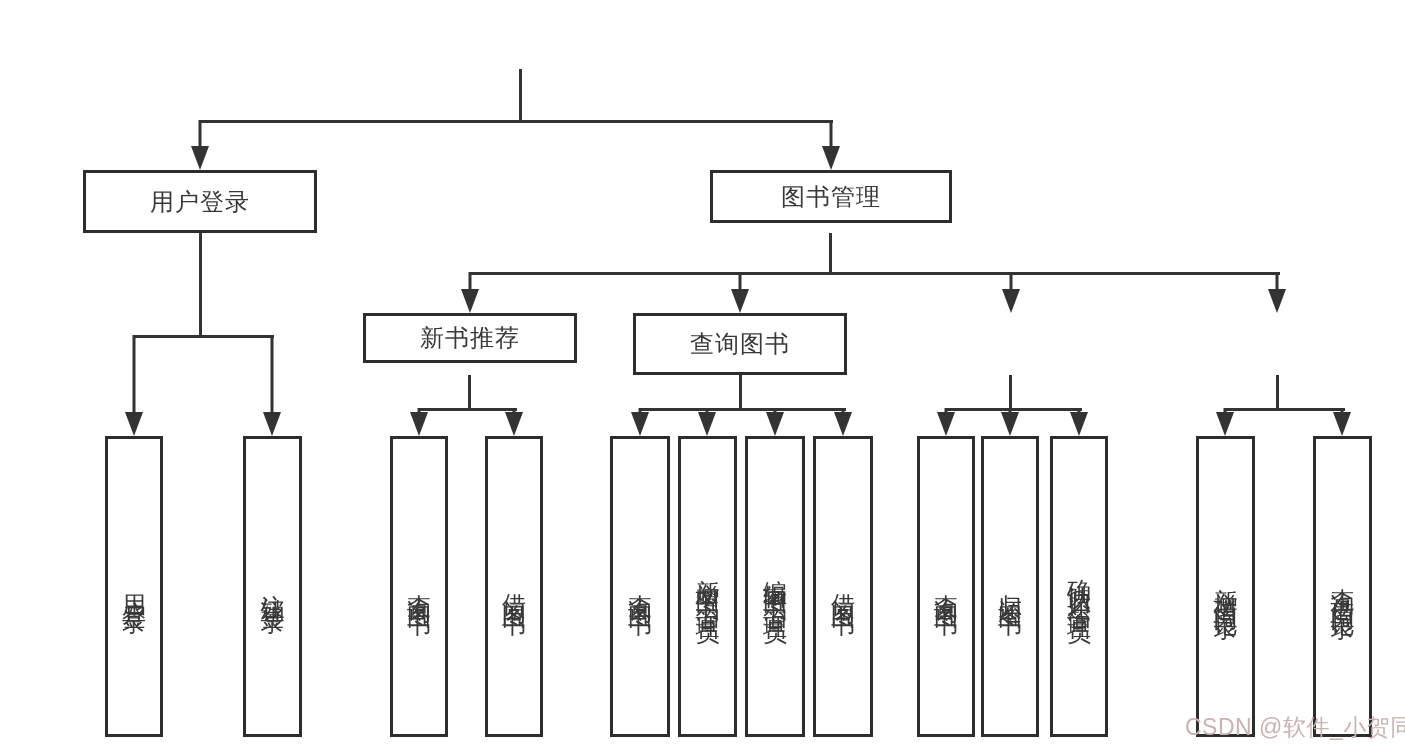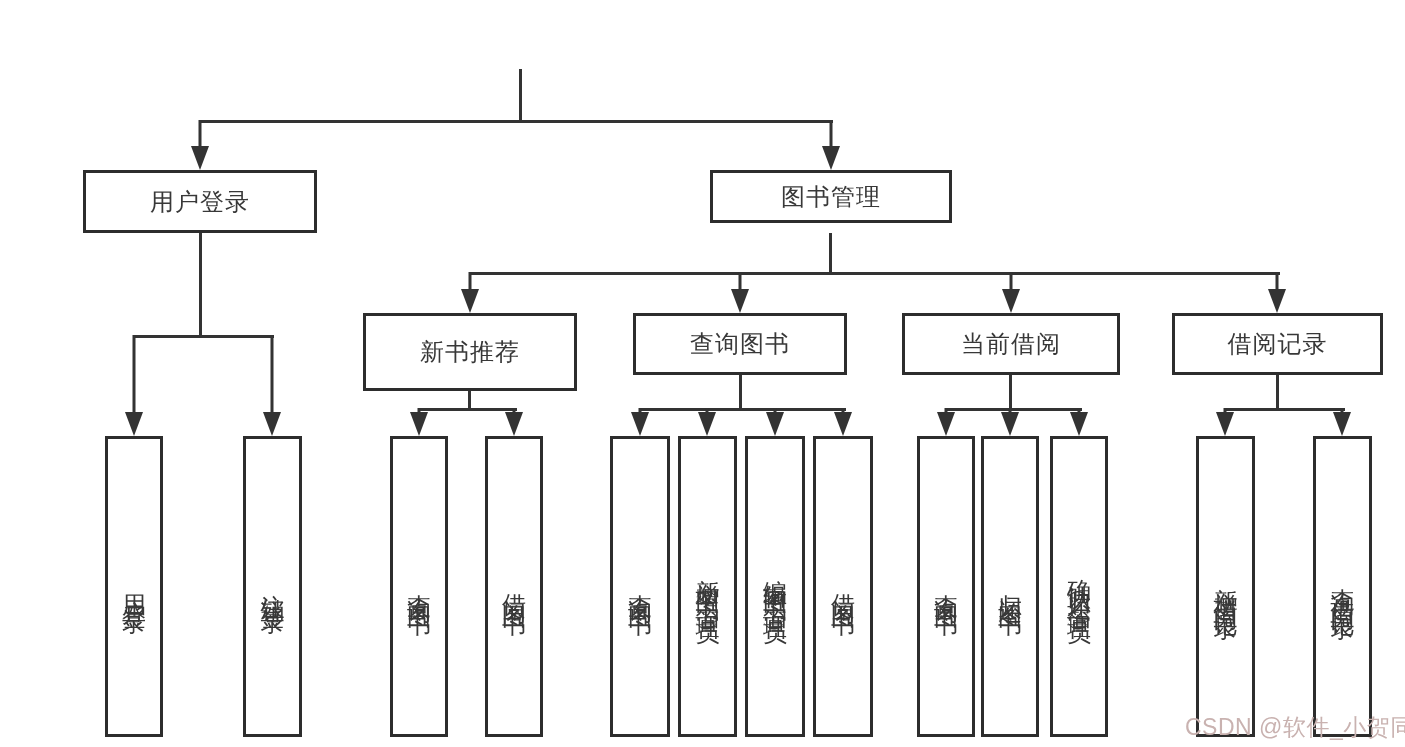--- a/index.html
+++ b/index.html
@@ -78,24 +78,22 @@
     </div>
   <div class="arrow" style="left:1002px;top:272px;height:41px;">
       <span class="shaft"></span>
       <span class="head"></span>
     </div>
   <div class="arrow" style="left:1268px;top:272px;height:41px;">
       <span class="shaft"></span>
       <span class="head"></span>
     </div>
 
-  <div class="hnode" style="left:363px;top:313px;width:214px;height:78px;">新书推荐</div>
+  <div class="hnode" style="left:363px;top:313px;width:214px;height:50px;">新书推荐</div>
   <div class="hnode" style="left:633px;top:313px;width:214px;height:62px;">查询图书</div>
-  <div class="hnode" style="left:902px;top:313px;width:218px;height:62px;">当前借阅</div>
-  <div class="hnode" style="left:1172px;top:313px;width:211px;height:62px;">借阅记录</div>
 
   <div class="line" style="left:468px;top:375px;width:3px;height:35px;"></div>
   <div class="line" style="left:418px;top:408px;width:99px;height:3px;"></div>
   <div class="arrow" style="left:410px;top:408px;height:28px;">
       <span class="shaft"></span>
       <span class="head"></span>
     </div>
   <div class="arrow" style="left:505px;top:408px;height:28px;">
       <span class="shaft"></span>
       <span class="head"></span>

